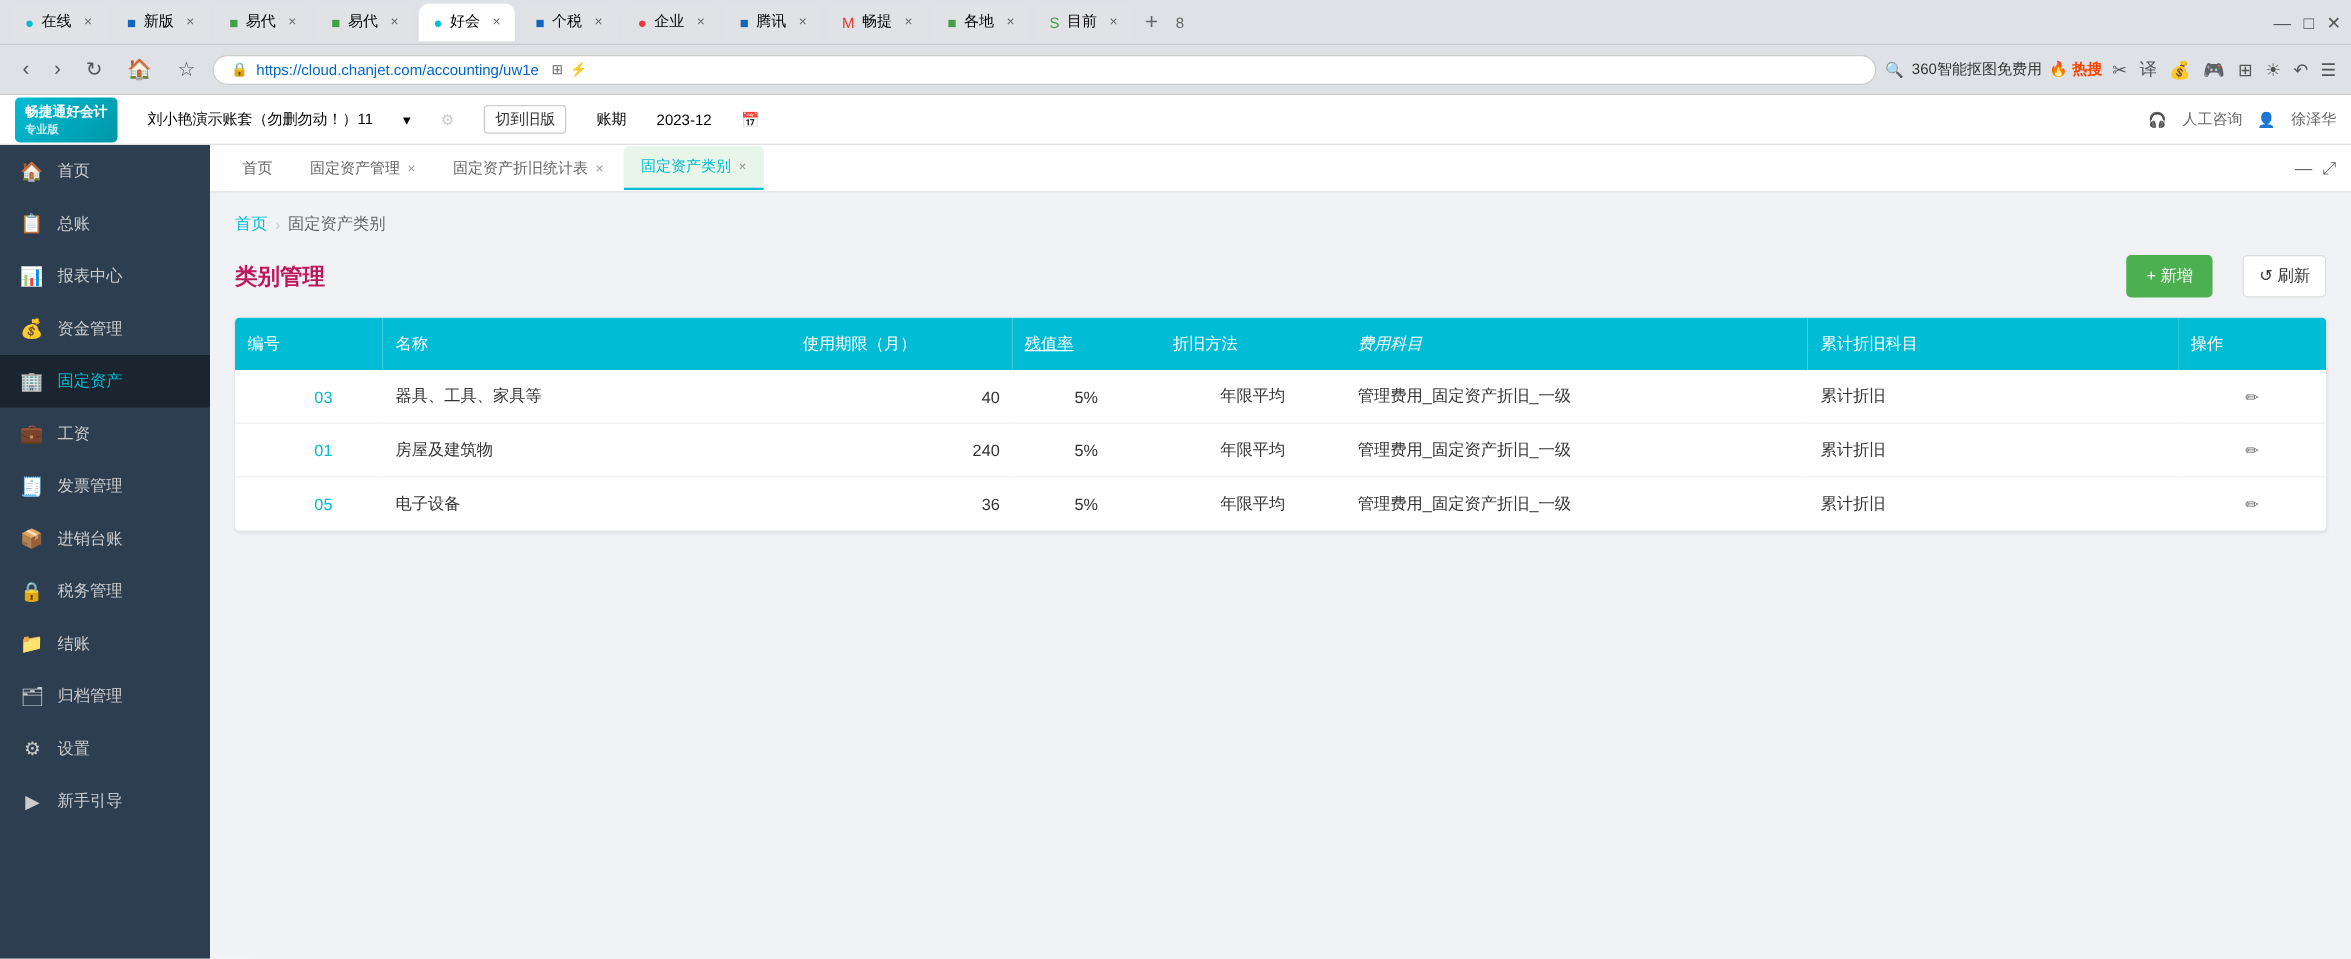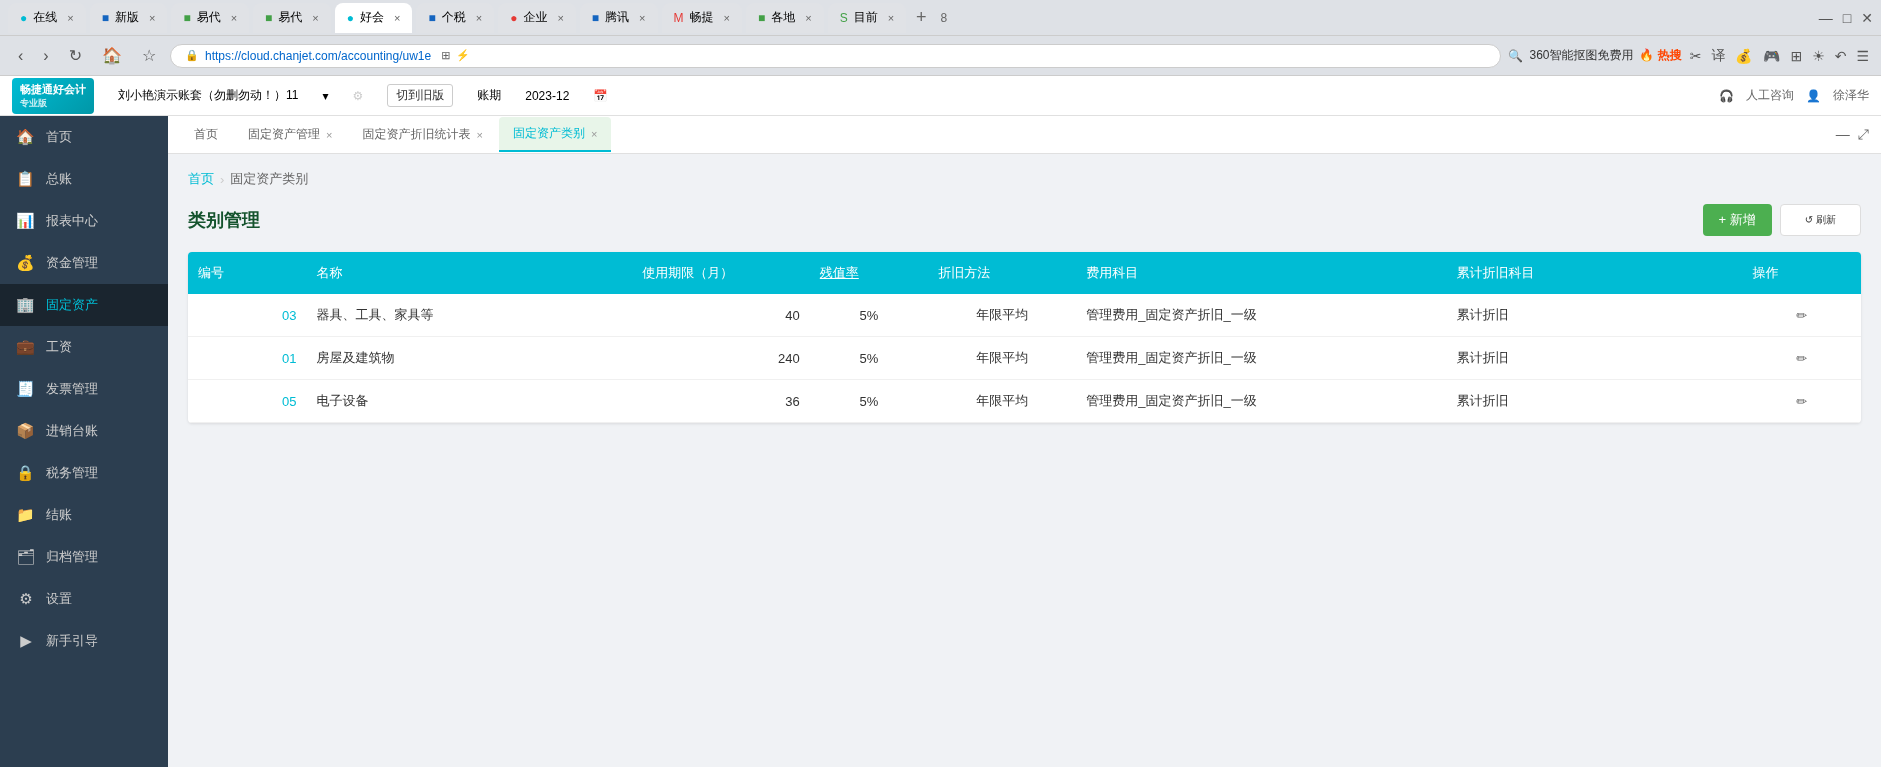--- a/index.html
+++ b/index.html
@@ -48,40 +48,40 @@
     .content-tab .tab-x { color: #999; font-size: 11px; cursor: pointer; }
     .tab-window-controls { margin-left: auto; display: flex; gap: 8px; font-size: 14px; color: #666; }
 
     
     .page-content { flex: 1; padding: 16px 20px; overflow-y: auto; }
     .breadcrumb { font-size: 13px; color: #666; margin-bottom: 16px; display: flex; align-items: center; gap: 6px; }
     .breadcrumb a { color: #00bcd4; cursor: pointer; }
     .breadcrumb-sep { color: #ccc; }
 
     .page-header { display: flex; align-items: center; justify-content: space-between; margin-bottom: 16px; }
-    .page-title { font-size: 18px; font-weight: bold; color: #14532d; }
+    .page-title { font-size: 18px; font-weight: bold; color: #be185d; }
     .header-actions { display: flex; gap: 8px; }
     .btn-add { background: #4caf50; color: white; border: none; padding: 7px 16px; border-radius: 4px; font-size: 13px; cursor: pointer; display: flex; align-items: center; gap: 4px; }
-    .btn-refresh { background: #fff; color: #333; border: 1px solid #ddd; padding: 7px 24px; border-radius: 4px; font-size: 10px; cursor: pointer; display: flex; align-items: center; gap: 4px; }
+    .btn-refresh { background: #fff; color: #333; border: 1px solid #ddd; padding: 7px 12px; border-radius: 4px; font-size: 13px; cursor: pointer; display: flex; align-items: center; gap: 4px; margin-left: 16px; }
 
     
     .data-table { width: 100%; border-collapse: collapse; background: #fff; border-radius: 4px; overflow: hidden; box-shadow: 0 1px 3px rgba(0,0,0,0.1); }
     .data-table thead tr { background: #00bcd4; color: #fff; }
     .data-table thead th { padding: 12px 10px; text-align: left; font-size: 13px; font-weight: normal; }
     .data-table thead th:first-child { text-align: left; }
     .data-table tbody tr { border-bottom: 1px solid #f0f0f0; }
     .data-table tbody td { padding: 12px 10px; font-size: 13px; color: #333; }
-    .data-table tbody td.code { color: #00bcd4; text-align: right; padding-left: 33px; }
+    .data-table tbody td.code { color: #00bcd4; text-align: center; padding-left: 33px; }
     .data-table tbody td.number { text-align: right; }
     .col-code { width: 80px; }
     .col-name { width: 220px; }
     .col-period { width: 120px; text-align: center; }
     .col-rate { width: 80px; text-align: center; text-decoration: underline; }
     .col-method { width: 100px; text-align: center; }
-    .col-expense { width: 250px; }
+    .col-expense { width: 250px; font-style: italic; }
     .col-accum { width: 200px; }
     .col-action { width: 80px; text-align: center; }
     .edit-icon { color: #666; cursor: pointer; font-size: 13px; }
 
     
     ::-webkit-scrollbar { width: 6px; }
     ::-webkit-scrollbar-track { background: #f1f1f1; }
     ::-webkit-scrollbar-thumb { background: #ccc; border-radius: 3px; }
   </style>
 </head>

